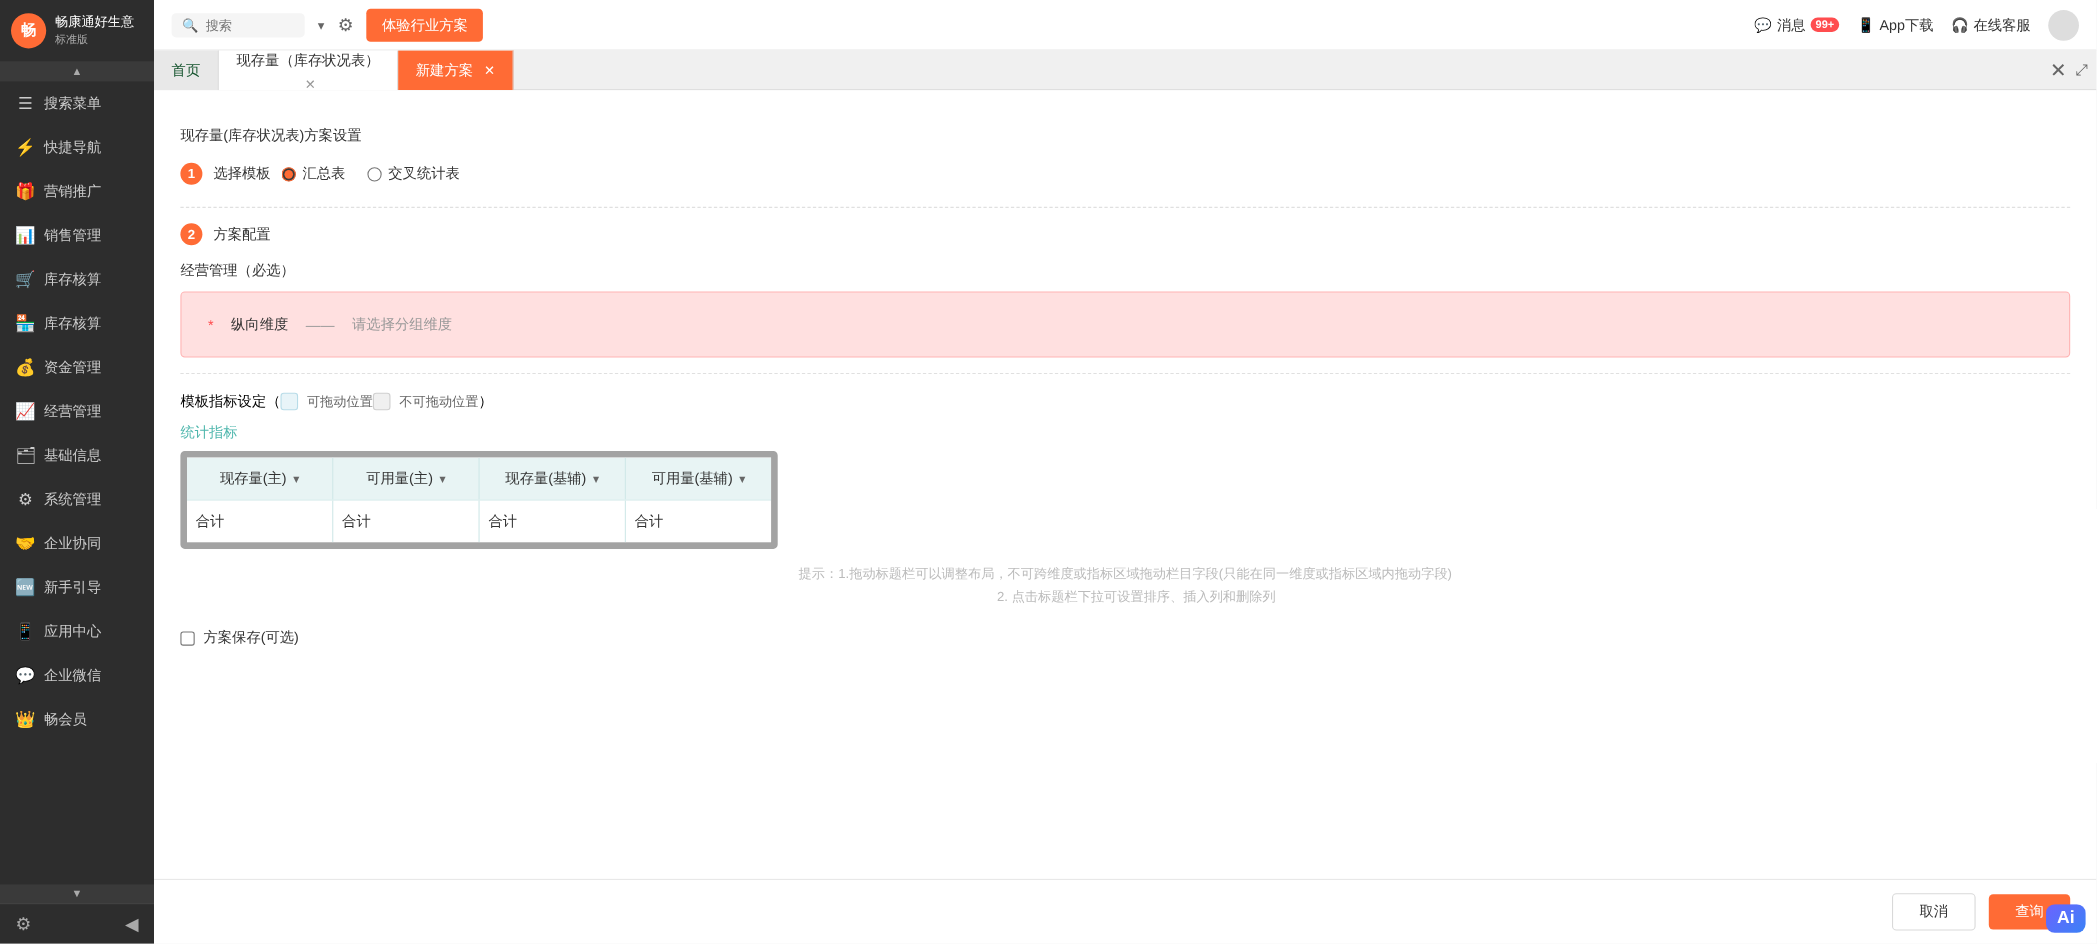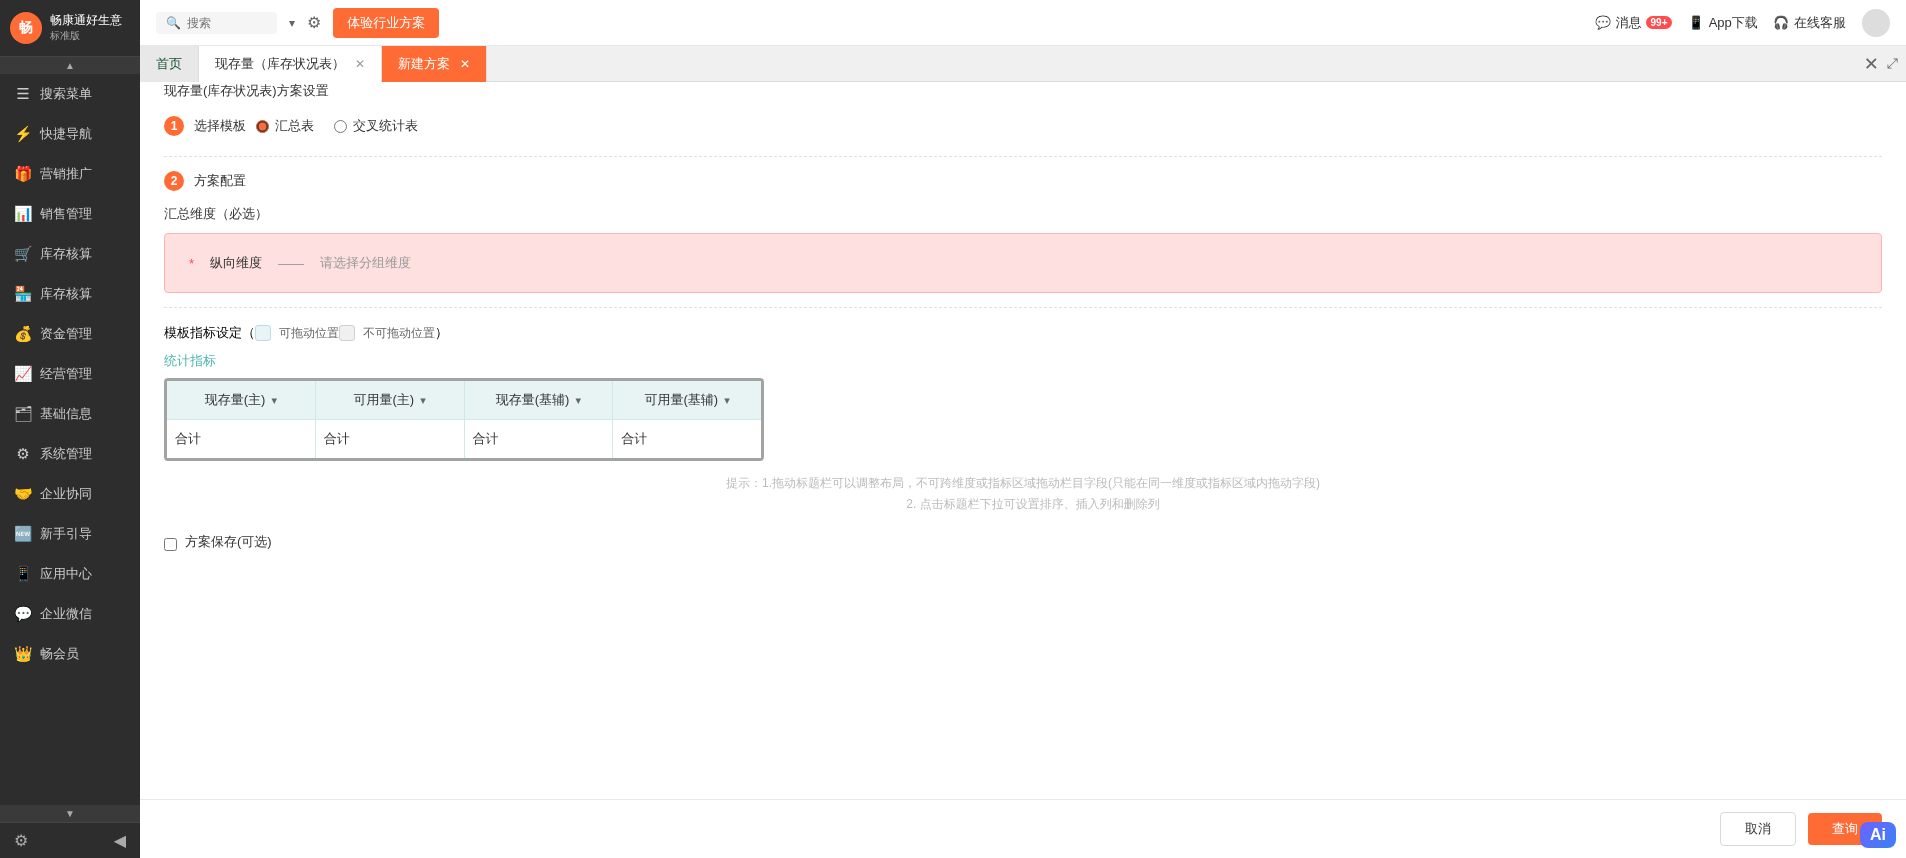--- a/index.html
+++ b/index.html
@@ -86,33 +86,33 @@
       background: #f0f0f0;
       border-bottom: 1px solid #ddd;
       display: flex; align-items: center;
       height: 36px; padding: 0 0 0 0; flex-shrink: 0;
     }
     .tab-item {
       height: 36px; display: flex; align-items: center; padding: 0 16px;
       font-size: 13px; cursor: pointer; color: #14532d; background: #e8e8e8;
       border-right: 1px solid #ddd; gap: 6px;
     }
-    .tab-item.active { background: #fff; color: #333; font-weight: 500; }
+    .tab-item.active { background: #fff; color: #333; font-weight: 500; flex-direction: column; }
     .tab-item .tab-close { color: #999; font-size: 12px; cursor: pointer; margin-left: 4px; }
     .tab-item.new-plan { background: #ff6b35; color: #fff; }
     .tab-item.new-plan .tab-close { color: #fff; }
     .tabbar-controls { margin-left: auto; display: flex; align-items: center; padding-right: 8px; gap: 8px; }
     .tabbar-close { font-size: 18px; color: #666; cursor: pointer; }
     .tabbar-expand { font-size: 14px; color: #666; cursor: pointer; }
 
     
     .content {
       flex: 1; overflow-y: auto; background: #f5f5f5; padding: 0;
     }
-    .content-inner { background: #fff; margin: 0; padding: 0 24px 20px; min-height: 100%; }
+    .content-inner { background: #fff; margin: 0; padding: 32px 24px 20px; min-height: 100%; }
 
     .page-title { font-size: 13px; color: #333; margin-bottom: 16px; }
 
     .section { margin-bottom: 20px; }
     .section-header {
       display: flex; align-items: center; gap: 10px; margin-bottom: 14px;
     }
     .step-badge {
       background: #ff6b35; color: #fff; border-radius: 50%;
       width: 20px; height: 20px; display: inline-flex; align-items: center; justify-content: center;
@@ -138,41 +138,41 @@
     .dim-arrow { color: #999; font-size: 13px; }
     .dim-placeholder { color: #999; font-size: 13px; }
 
     .indicator-section { margin-top: 16px; }
     .indicator-label-row { display: flex; align-items: center; margin-bottom: 10px; }
     .indicator-legend { display: flex; align-items: center; gap: 8px; font-size: 12px; color: #666; }
     .legend-box { width: 16px; height: 16px; border-radius: 3px; }
     .legend-draggable { background: #e8f4f8; border: 1px solid #b8dce8; }
     .legend-fixed { background: #f0f0f0; border: 1px solid #d0d0d0; }
 
-    .stat-table { border: 3px solid #a3a3a3; border-radius: 4px; overflow: hidden; width: 600px; }
+    .stat-table { border: 6px solid #a3a3a3; border-radius: 4px; overflow: hidden; width: 543px; }
     .stat-table-header { display: flex; background: #e8f4f4; }
     .stat-col {
       flex: 1; display: flex; align-items: center; justify-content: center;
       padding: 10px 8px; border-right: 1px solid #d0e8e8;
       font-size: 13px; color: #333; gap: 6px;
     }
     .stat-col:last-child { border-right: none; }
     .stat-col .col-title { color: #333; }
     .stat-col .col-arrow { color: #666; font-size: 11px; cursor: pointer; }
     .stat-table-body { display: flex; background: #fff; border-top: 1px solid #d0e8e8; }
     .stat-body-col {
       flex: 1; display: flex; align-items: center; justify-content: flex-start;
       padding: 10px 8px; border-right: 1px solid #d0e8e8; font-size: 13px; color: #333;
     }
     .stat-body-col:last-child { border-right: none; }
 
     .hints { margin-top: 14px; font-size: 12px; color: #bbb; text-align: center; }
     .hints p { margin-bottom: 4px; }
 
-    .save-row { display: flex; align-items: flex-end; gap: 8px; margin-top: 20px; font-size: 13px; color: #333; }
+    .save-row { display: flex; align-items: center; gap: 8px; margin-top: 20px; font-size: 13px; color: #333; }
     .save-row input[type=checkbox] { accent-color: #ff6b35; }
 
     
     .footer-bar {
       background: #fff; border-top: 1px solid #e8e8e8;
       display: flex; justify-content: flex-end; align-items: center;
       padding: 12px 24px; gap: 12px; flex-shrink: 0;
     }
     .btn-cancel {
       background: #fff; border: 1px solid #d9d9d9; border-radius: 4px;
@@ -349,21 +349,21 @@
 
       <hr class="divider">
 
       <div class="section">
         <div class="section-header">
           <span class="step-badge">2</span>
           <span class="section-title">方案配置</span>
         </div>
 
         <div class="config-section">
-          <div class="config-label">汇总维度（必选）</div>
+          <div class="config-label">经营管理（必选）</div>
 
           <div class="dimension-box">
             <span class="dim-required">*</span>
             <span class="dim-label">纵向维度</span>
             <span class="dim-arrow">——</span>
             <span class="dim-placeholder">请选择分组维度</span>
           </div>
         </div>
 
         <hr class="divider">

